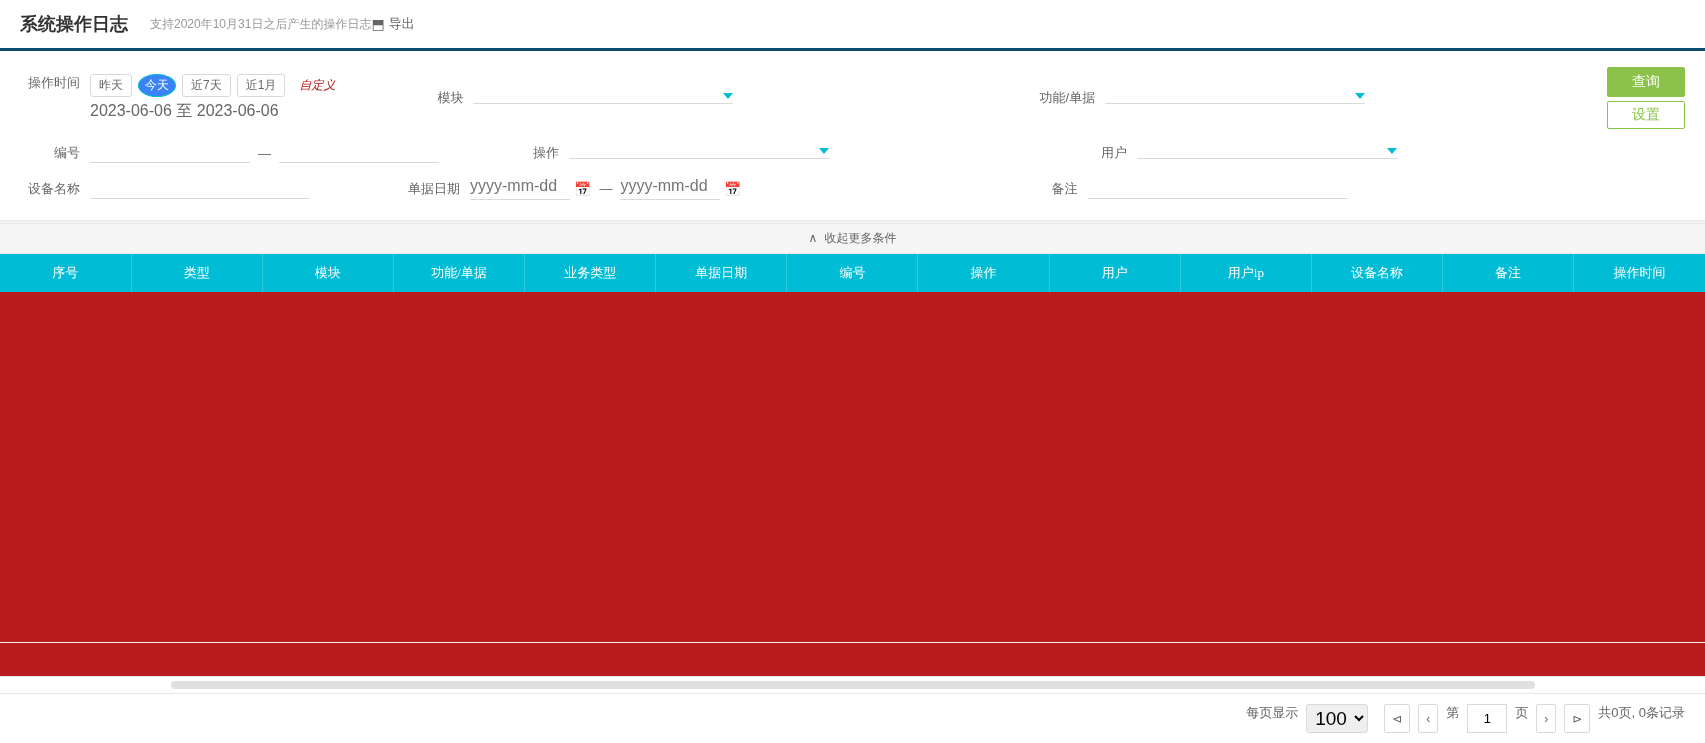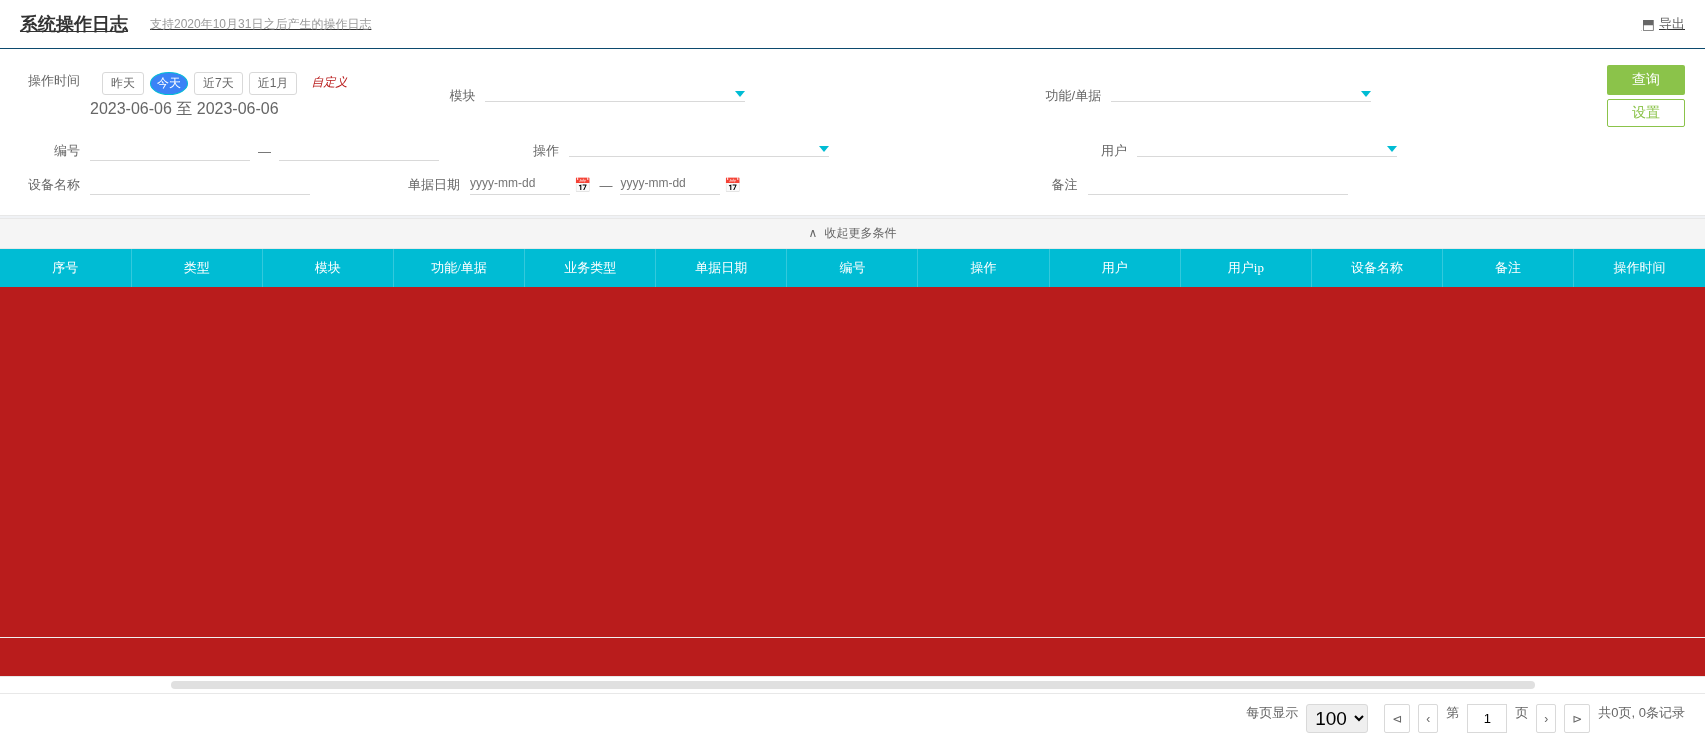--- a/index.html
+++ b/index.html
@@ -1,52 +1,52 @@
 <!DOCTYPE html>
 <html><head>
   <meta charset="utf-8">
   <style>
     * { box-sizing: border-box; margin: 0; padding: 0; }
     body { font-family: 'Microsoft YaHei', Arial, sans-serif; font-size: 13px; background: #f0f2f5; color: #333; }
 
     .page-wrapper { width: 1705px; min-height: 743px; background: #f0f2f5; display: flex; flex-direction: column; }
 
     
-    .page-header { background: #fff; padding: 12px 20px; display: flex; align-items: center; justify-content: space-between; border-bottom: 1px solid #0c4a6e; text-decoration: underline; }
+    .page-header { background: #fff; padding: 12px 20px; display: flex; align-items: center; justify-content: flex-start; border-bottom: 3px solid #0c4a6e; }
     .page-title { font-size: 18px; font-weight: bold; color: #333; margin-right: 12px; }
     .page-subtitle { font-size: 12px; color: #999; }
     .export-btn { display: flex; align-items: center; gap: 4px; color: #666; font-size: 13px; cursor: pointer; background: none; border: none; }
     .export-icon { font-size: 14px; }
 
     
     .filter-area { background: #fff; padding: 16px 20px; margin-bottom: 2px; border-bottom: 1px solid #e8e8e8; }
     .filter-label { color: #666; font-size: 13px; min-width: 70px; text-align: right; padding-right: 10px; flex-shrink: 0; }
 
     
     .time-filter-section { display: flex; flex-direction: column; }
-    .time-buttons { display: flex; gap: 6px; align-items: flex-start; margin-left: 12px; }
+    .time-buttons { display: flex; gap: 6px; align-items: center; }
     .time-btn { padding: 2px 8px; border: 1px solid #d9d9d9; border-radius: 3px; background: #fff; cursor: pointer; font-size: 12px; color: #666; }
     .time-btn.active { background: #3b82f6; color: #fff; border-color: #00bcd4; border-radius: 50%; padding: 2px 6px; }
     .time-btn.custom { border: none; background: none; color: #b91c1c; font-style: italic; }
     .date-range-text { font-size: 16px; color: #666; margin-top: 4px; }
 
     
     .filter-select { display: flex; align-items: center; border-bottom: 1px solid #d9d9d9; min-width: 240px; padding-bottom: 4px; cursor: pointer; justify-content: space-between; }
 
     
     .filter-input { border: none; border-bottom: 1px solid #d9d9d9; outline: none; font-size: 13px; color: #333; min-width: 160px; padding-bottom: 4px; background: transparent; }
     .filter-dash { margin: 0 8px; color: #666; }
 
     
     .action-btns { display: flex; flex-direction: column; gap: 4px; margin-left: auto; }
     .query-btn { background: #8bc34a; color: #fff; border: none; padding: 6px 24px; font-size: 14px; cursor: pointer; border-radius: 2px; }
     .settings-btn { background: #fff; color: #8bc34a; border: 1px solid #8bc34a; padding: 4px 24px; font-size: 14px; cursor: pointer; border-radius: 2px; }
 
     
-    .date-input { border: none; border-bottom: 1px solid #d9d9d9; outline: none; font-size: 12px; color: #aaa; width: 100px; padding-bottom: 4px; background: transparent; }
+    .date-input { border: none; border-bottom: 1px solid #d9d9d9; outline: none; font-size: 16px; color: #aaa; width: 100px; padding-bottom: 4px; background: transparent; }
     .calendar-icon { color: #00bcd4; font-size: 14px; margin-left: 4px; cursor: pointer; }
 
     
     .collapse-bar { background: #f5f5f5; text-align: center; padding: 6px; cursor: pointer; color: #666; font-size: 12px; border-top: 1px solid #e8e8e8; border-bottom: 1px solid #e8e8e8; }
 
     
     .table-wrapper { background: #b91c1c; flex: 1; overflow-x: auto; font-family: Liberation Serif, serif; }
     table { width: 100%; border-collapse: collapse; table-layout: fixed; }
     thead tr { background: #00bcd4; }
     thead th { color: #fff; font-size: 13px; padding: 10px 8px; text-align: center; font-weight: normal; border-right: 1px solid rgba(255,255,255,0.2); white-space: nowrap; }

